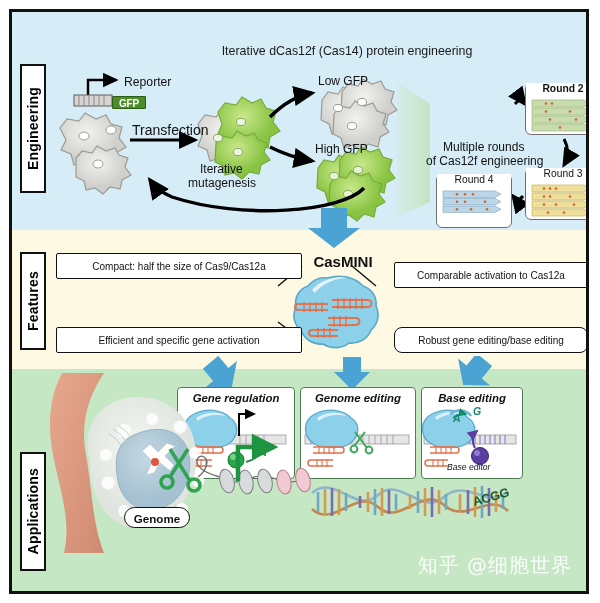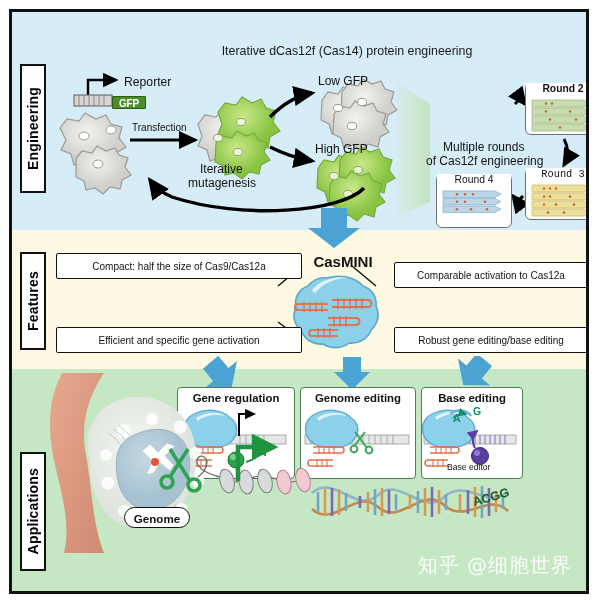--- a/index.html
+++ b/index.html
@@ -48,63 +48,63 @@
   
   .feat-box{
     position:absolute;background:#fff;border:1.6px solid #111;border-radius:2px;
     font-size:10px;color:#111;display:flex;align-items:center;
     justify-content:center;box-sizing:border-box;white-space:nowrap;
     padding:0 6px;
   }
   #feat-tl{left:44px;top:241px;width:246px;height:26px;}
   #feat-tr{left:382px;top:250px;width:194px;height:26px;}
   #feat-bl{left:44px;top:315px;width:246px;height:26px;}
-  #feat-br{left:382px;top:315px;width:194px;height:26px;}
+  #feat-br{left:382px;top:315px;width:194px;height:26px;border-radius:8px;}
   #casmini-label{
     position:absolute;left:287px;top:241px;width:88px;text-align:center;
     font-size:15px;font-weight:bold;color:#111;
   }
 
   
   .app-panel{
     position:absolute;top:375px;height:92px;background:#fff;
-    border:1.6px solid #4f7d53;border-radius:4px;box-sizing:border-box;
+    border:1.6px solid #4f7d53;border-radius:4px;box-sizing:border-box;font-style:italic;
   }
   #app-1{left:165px;width:118px;}
   #app-2{left:288px;width:116px;}
   #app-3{left:409px;width:102px;}
   .app-title{
     position:absolute;top:4px;left:0;width:100%;text-align:center;
     font-size:11.4px;font-weight:bold;color:#111;
   }
 
   
   .round-box{
     position:absolute;background:#fff;border:1.5px solid #6f6f6f;border-radius:6px;
     box-sizing:border-box;
   }
   #round-1{left:424px;top:71px;width:76px;height:52px;}
   #round-2{left:513px;top:71px;width:76px;height:52px;font-weight:bold;}
-  #round-3{left:513px;top:156px;width:76px;height:52px;font-family:Liberation Mono, monospace;}
+  #round-3{left:513px;top:156px;width:76px;height:52px;}
   #round-4{left:424px;top:162px;width:76px;height:54px;}
   .round-label{
     position:absolute;top:-1px;left:0;width:100%;text-align:center;
     font-size:10.3px;color:#111;background:#fff;
   }
   .round-body{position:absolute;left:4px;right:4px;top:14px;bottom:3px;}
 
   
   #t-reporter{left:112px;top:63px;}
   #t-gfp{
     position:absolute;left:100px;top:84px;width:34px;height:13px;
     background:#4c8c2b;border:1px solid #2b5c14;border-radius:1px;
     font-size:10px;color:#fff;font-weight:bold;text-align:center;
     line-height:13px;letter-spacing:-0.2px;box-sizing:border-box;
   }
-  #t-transfection{left:120px;top:110px;font-size:10px;}
+  #t-transfection{left:120px;top:110px;font-size:14px;}
   #t-iterative1{left:188px;top:150px;font-size:12px;}
   #t-iterative2{left:176px;top:164px;font-size:12px;}
   #t-lowgfp{left:306px;top:62px;font-size:12px;}
   #t-highgfp{left:303px;top:130px;font-size:12px;}
   #t-multi1{left:431px;top:128px;font-size:12px;}
   #t-multi2{left:414px;top:142px;font-size:12px;}
   #t-genome{
     position:absolute;left:112px;top:495px;width:66px;height:21px;
     background:#fff;border:1.6px solid #111;border-radius:11px;
     font-size:11.6px;font-weight:bold;color:#111;text-align:center;

